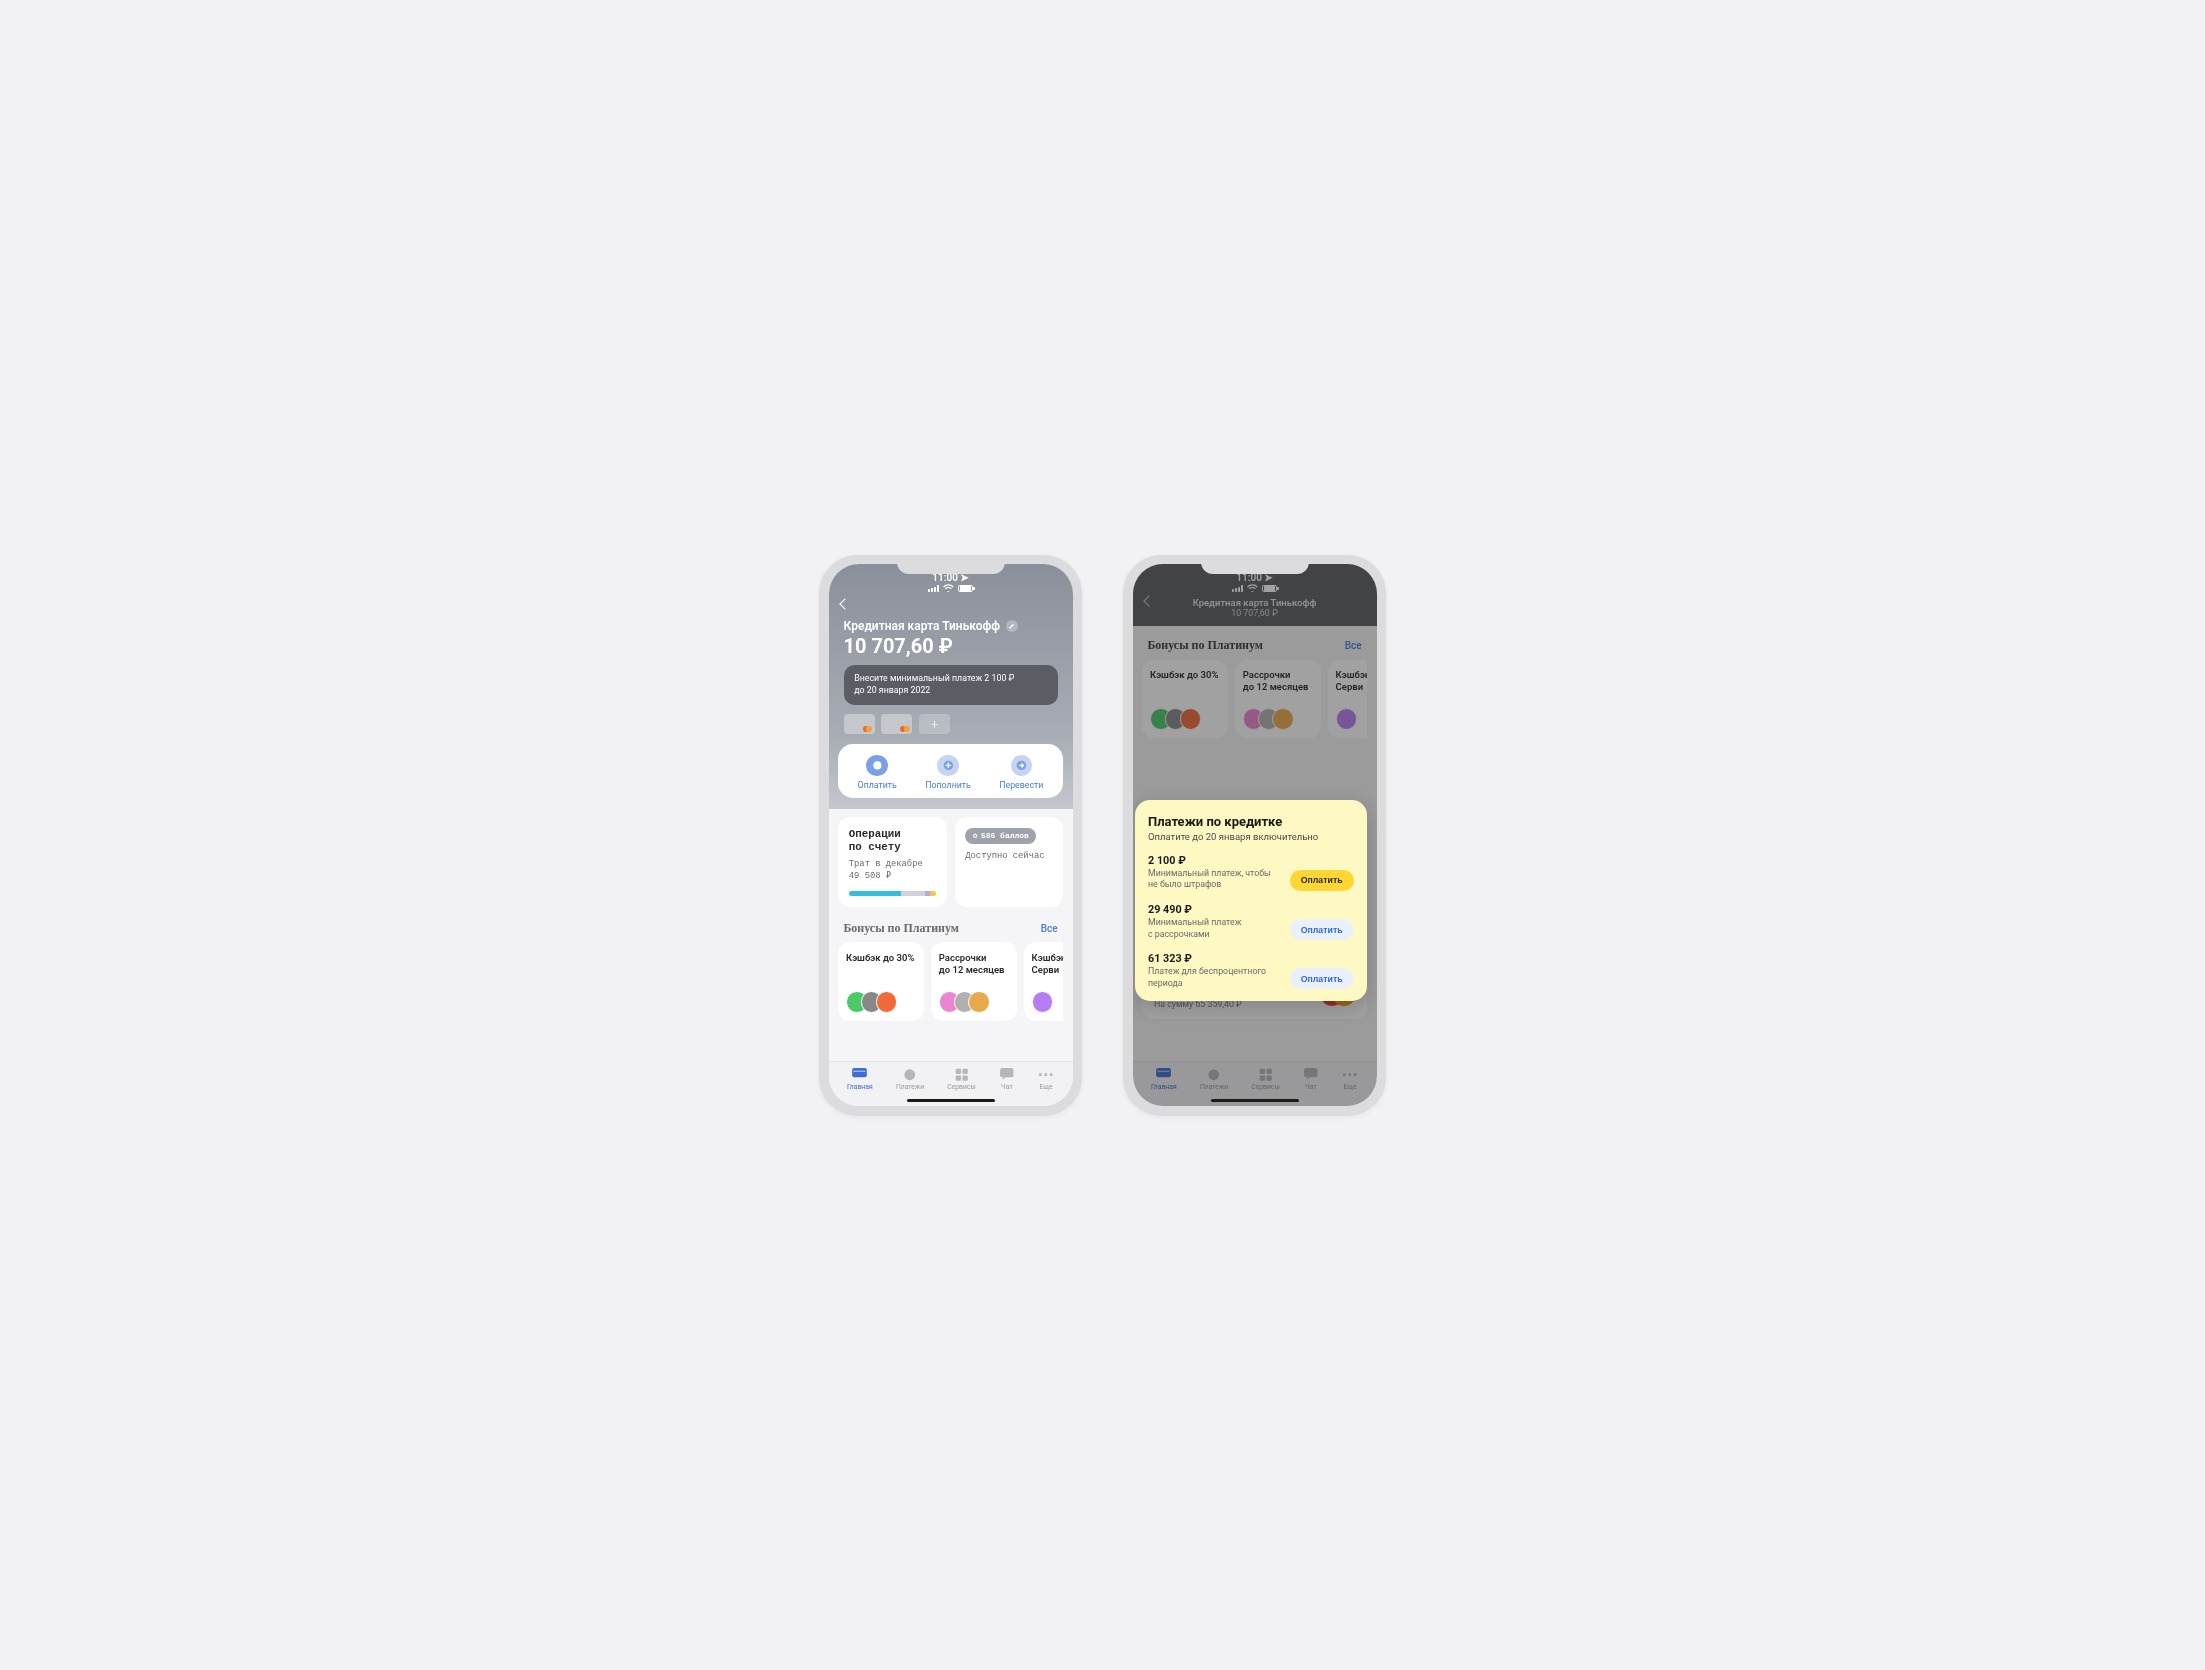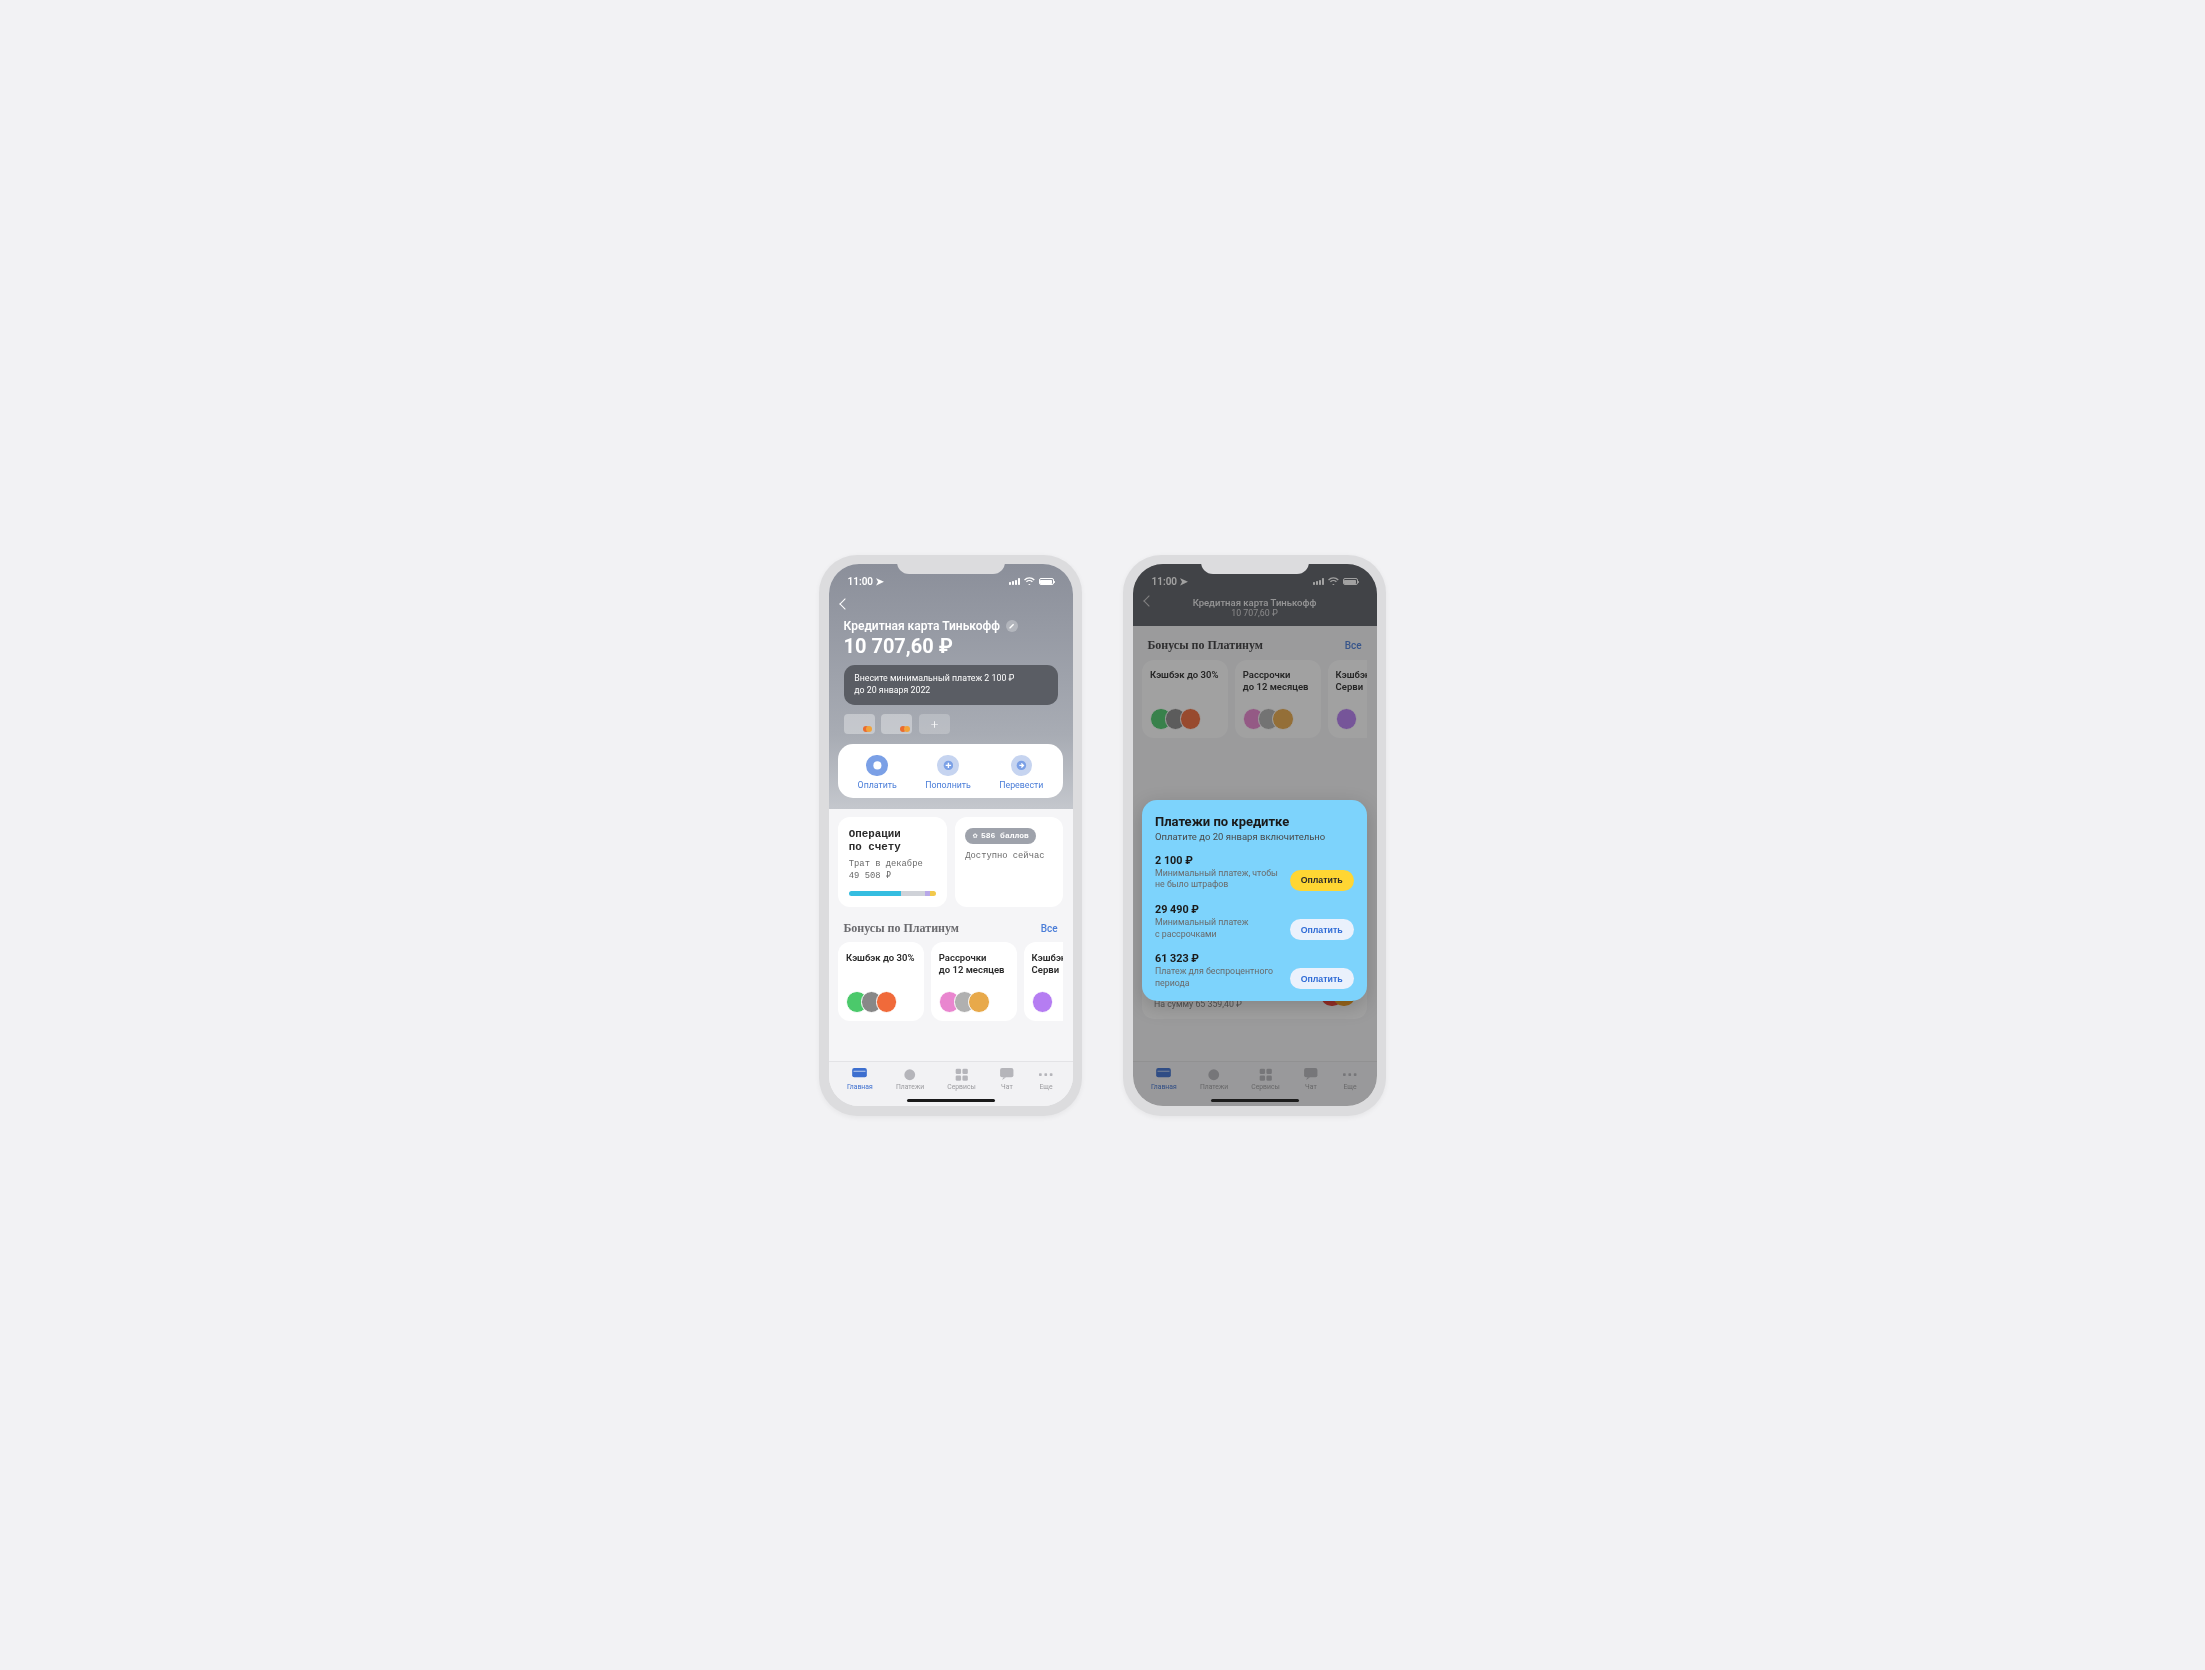--- a/index.html
+++ b/index.html
@@ -47,20 +47,21 @@
 }
 .status-bar {
   display: flex;
   justify-content: space-between;
   align-items: center;
   padding: 8px 19px 2.7px;
   font-size: 10px;
   font-weight: 600;
   color: #fff;
   height: 30px;
+  flex-direction: column;
 }
 .status-icons { display: flex; gap: 4px; align-items: center; }
 .sig-bars { display:flex; gap:1px; align-items:flex-end; }
 .sig-bars span { width:2px; background:#fff; border-radius:0.7px; }
 .sig-bars span:nth-child(1){height:2.7px}.sig-bars span:nth-child(2){height:4px}
 .sig-bars span:nth-child(3){height:5.4px}.sig-bars span:nth-child(4){height:6.8px}
 .wifi-icon { font-size:9.5px; }
 .batt { width:15px;height:7.4px;border:1px solid #fff;border-radius:2px;position:relative;}
 .batt::after{content:'';position:absolute;right:-2.7px;top:1.7px;width:1.4px;height:2.7px;background:#fff;border-radius:0 0.7px 0.7px 0;}
 .batt-fill{position:absolute;left:0.7px;top:0.7px;bottom:0.7px;right:0.7px;background:#fff;border-radius:0.7px;}
@@ -128,21 +129,21 @@
 .p2-bg{position:absolute;inset:0;background:#f5f5f7;}
 .dim-overlay{position:absolute;inset:0;background:rgba(30,30,32,.42);z-index:5;}
 .p2-header{background:#5b5e64;padding-bottom:6.8px;position:relative;z-index:2;}
 .p2-header .status-bar{color:#fff;}
 .p2-title-row{text-align:center;padding:2.7px 12px 1.4px;position:relative;}
 .p2-back{position:absolute;left:12px;top:2.7px;}
 .p2-title{font-size:9.5px;color:#e8e8ea;font-weight:500;}
 .p2-balance{font-size:8.8px;color:#d4d4d6;}
 .p2-content{padding:8px 9.5px 61px;position:relative;z-index:2;}
 
-.modal{position:absolute;left:9px;right:9.5px;top:236px;background:#7dd3fc;border-radius:15px;padding:13.5px 13.5px 12px;z-index:20;box-shadow:0 5.4px 19px rgba(0,0,0,.18);}
+.modal{position:absolute;left:2px;right:9.5px;top:236px;background:#fef9c3;border-radius:15px;padding:13.5px 13.5px 12px;z-index:20;box-shadow:0 5.4px 19px rgba(0,0,0,.18);}
 .modal-title{font-size:13px;font-weight:700;color:#1a1a1a;}
 .modal-sub{font-size:9.5px;color:#4a4a4a;margin-top:2px;}
 .pay-row{display:flex;justify-content:space-between;align-items:flex-end;margin-top:12px;gap:8px;}
 .pay-amount{font-size:10.8px;font-weight:700;color:#1a1a1a;}
 .pay-desc{font-size:8.8px;color:#6a6a6a;line-height:1.3;margin-top:1.4px;}
 .pay-btn{border:none;border-radius:12px;padding:5.4px 10.8px;font-size:8.8px;font-weight:600;cursor:pointer;white-space:nowrap;}
 .pay-btn.primary{background:#ffd633;color:#2a2a2a;}
 .pay-btn.secondary{background:#eaf1fc;color:#2f6bd6;}
 
 .instalment-card{margin-top:10.8px;background:#fff;border-radius:12px;padding:10.8px 12px;display:flex;justify-content:space-between;align-items:center;}

